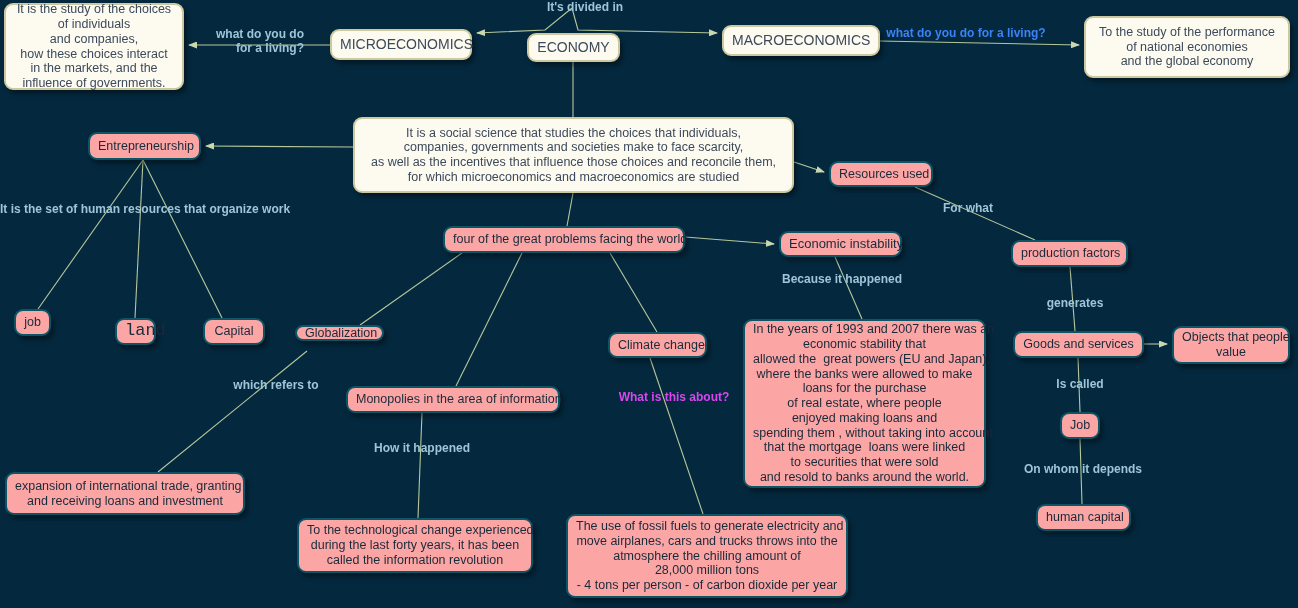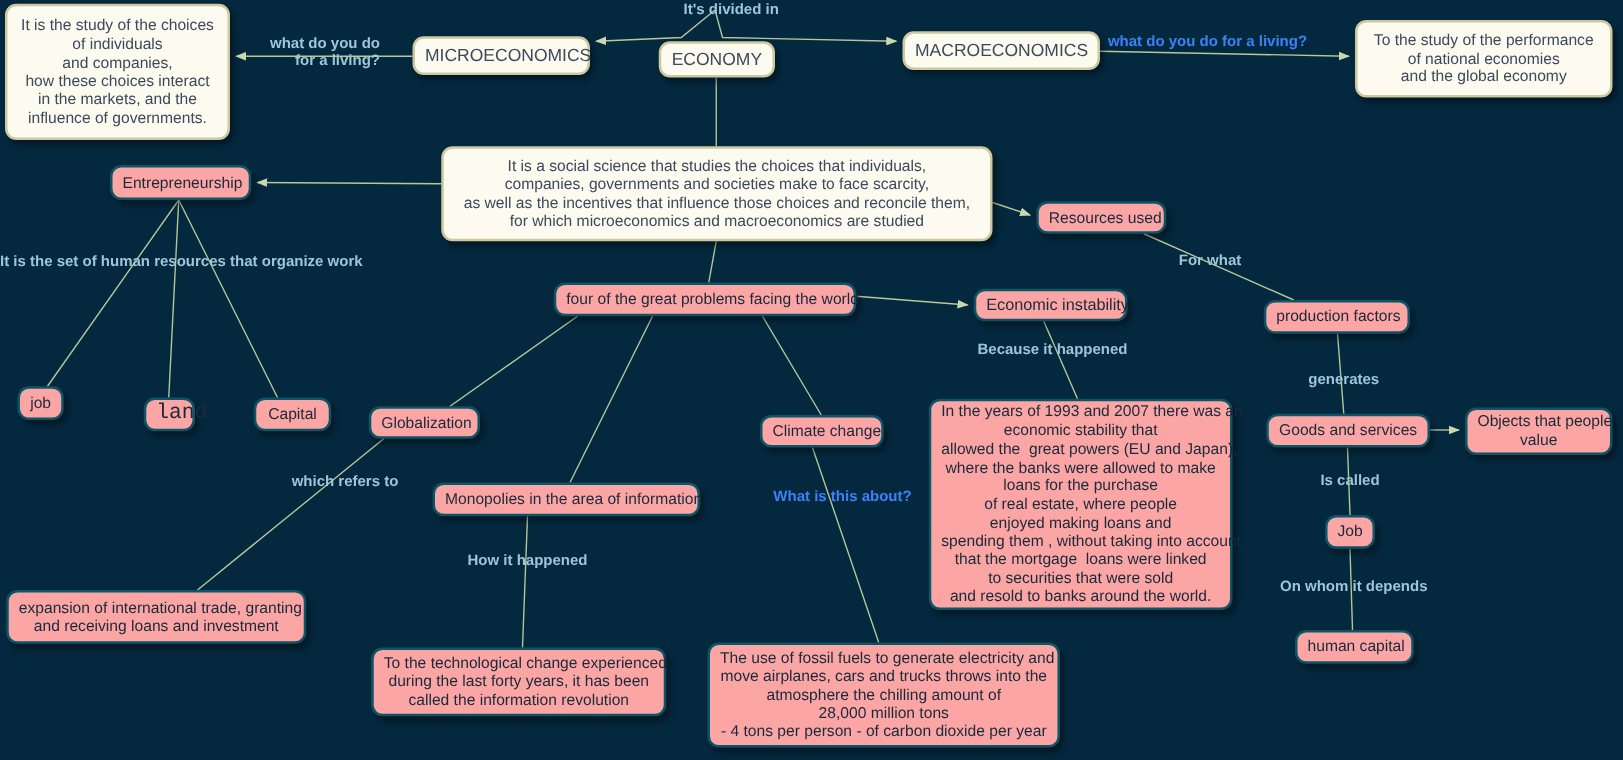--- a/index.html
+++ b/index.html
@@ -91,21 +91,21 @@
         <line x1="1078" y1="358" x2="1080" y2="412" fill="none" stroke="#b7c79a" stroke-width="1.1"></line>
         <line x1="1080" y1="439" x2="1082" y2="504" fill="none" stroke="#b7c79a" stroke-width="1.1"></line>
         <line x1="835" y1="257" x2="862" y2="319" fill="none" stroke="#b7c79a" stroke-width="1.1"></line>
         <line x1="307" y1="351" x2="158" y2="472" fill="none" stroke="#b7c79a" stroke-width="1.1"></line>
         <line x1="422" y1="413" x2="418" y2="518" fill="none" stroke="#b7c79a" stroke-width="1.1"></line>
         <line x1="650" y1="358" x2="703" y2="514" fill="none" stroke="#b7c79a" stroke-width="1.1"></line>
       </g>
   </svg>
 
   <div id="node-layer">
-      <div class="node cream" style="left: 4px; top: 3px; width: 180px; height: 109px; font-size: 12.5px;">
+      <div class="node cream" style="left: 4px; top: 3px; width: 180px; height: 87px; font-size: 12.5px;">
         <span>It&nbsp;is&nbsp;the&nbsp;study&nbsp;of&nbsp;the&nbsp;choices<br>of&nbsp;individuals<br>and&nbsp;companies,<br>how&nbsp;these&nbsp;choices&nbsp;interact<br>in&nbsp;the&nbsp;markets,&nbsp;and&nbsp;the<br>influence&nbsp;of&nbsp;governments.</span>
       </div>
       <div class="node cream" style="left: 330px; top: 29px; width: 142px; height: 31px; font-size: 14px;">
         <span>MICROECONOMICS</span>
       </div>
       <div class="node cream" style="left: 527px; top: 33px; width: 93px; height: 29px; font-size: 14px;">
         <span>ECONOMY</span>
       </div>
       <div class="node cream" style="left: 722px; top: 25px; width: 158px; height: 31px; font-size: 14px;">
         <span>MACROECONOMICS</span>
@@ -133,21 +133,21 @@
       </div>
       <div class="node white" style="left: 14px; top: 309px; width: 37px; height: 27px; font-size: 12.5px;">
         <span>job</span>
       </div>
       <div class="node white" style="left: 115px; top: 318px; width: 41px; height: 27px; font-size: 17px; font-family: Liberation Mono, monospace;">
         <span>land</span>
       </div>
       <div class="node white" style="left: 203px; top: 318px; width: 62px; height: 27px; font-size: 12.5px;">
         <span>Capital</span>
       </div>
-      <div class="node white" style="left: 295px; top: 325px; width: 89px; height: 26px; font-size: 12.5px;">
+      <div class="node white" style="left: 295px; top: 325px; width: 89px; height: 16px; font-size: 12.5px;">
         <span>Globalization</span>
       </div>
       <div class="node white" style="left: 608px; top: 332px; width: 99px; height: 26px; font-size: 12.5px;">
         <span>Climate&nbsp;change</span>
       </div>
       <div class="node white" style="left: 743px; top: 319px; width: 243px; height: 169px; font-size: 12.5px;">
         <span>In&nbsp;the&nbsp;years&nbsp;of&nbsp;1993&nbsp;and&nbsp;2007&nbsp;there&nbsp;was&nbsp;an<br>economic&nbsp;stability&nbsp;that<br>allowed&nbsp;the&nbsp;&nbsp;great&nbsp;powers&nbsp;(EU&nbsp;and&nbsp;Japan),<br>where&nbsp;the&nbsp;banks&nbsp;were&nbsp;allowed&nbsp;to&nbsp;make<br>loans&nbsp;for&nbsp;the&nbsp;purchase<br>of&nbsp;real&nbsp;estate,&nbsp;where&nbsp;people<br>enjoyed&nbsp;making&nbsp;loans&nbsp;and<br>spending&nbsp;them&nbsp;,&nbsp;without&nbsp;taking&nbsp;into&nbsp;account<br>that&nbsp;the&nbsp;mortgage&nbsp;&nbsp;loans&nbsp;were&nbsp;linked<br>to&nbsp;securities&nbsp;that&nbsp;were&nbsp;sold<br>and&nbsp;resold&nbsp;to&nbsp;banks&nbsp;around&nbsp;the&nbsp;world.</span>
       </div>
       <div class="node white" style="left: 1013px; top: 331px; width: 131px; height: 27px; font-size: 12.5px;">
         <span>Goods&nbsp;and&nbsp;services</span>
@@ -177,18 +177,18 @@
   <div id="label-layer">
       <div class="linklabel " style="left: 530px; top: 0px; width: 110px; color: rgb(158, 197, 216);">It's&nbsp;divided&nbsp;in</div>
       <div class="linklabel right" style="left: 196px; top: 27px; width: 108px; color: rgb(158, 197, 216);">what&nbsp;do&nbsp;you&nbsp;do<br>for&nbsp;a&nbsp;living?</div>
       <div class="linklabel " style="left: 884px; top: 26px; width: 164px; color: #3b82f6;">what&nbsp;do&nbsp;you&nbsp;do&nbsp;for&nbsp;a&nbsp;living?</div>
       <div class="linklabel left" style="left: 0px; top: 202px; width: 300px; color: rgb(158, 197, 216);">It&nbsp;is&nbsp;the&nbsp;set&nbsp;of&nbsp;human&nbsp;resources&nbsp;that&nbsp;organize&nbsp;work</div>
       <div class="linklabel " style="left: 936px; top: 201px; width: 64px; color: rgb(158, 197, 216);">For&nbsp;what</div>
       <div class="linklabel " style="left: 779px; top: 272px; width: 126px; color: rgb(158, 197, 216);">Because&nbsp;it&nbsp;happened</div>
       <div class="linklabel " style="left: 1040px; top: 296px; width: 70px; color: rgb(158, 197, 216);">generates</div>
       <div class="linklabel " style="left: 1050px; top: 377px; width: 60px; color: rgb(158, 197, 216);">Is&nbsp;called</div>
       <div class="linklabel " style="left: 228px; top: 378px; width: 96px; color: rgb(158, 197, 216);">which&nbsp;refers&nbsp;to</div>
-      <div class="linklabel " style="left: 615px; top: 390px; width: 118px; color: #3b82f6;">What&nbsp;is&nbsp;this&nbsp;about?</div>
+      <div class="linklabel " style="left: 615px; top: 390px; width: 118px; color: #d946ef;">What&nbsp;is&nbsp;this&nbsp;about?</div>
       <div class="linklabel " style="left: 370px; top: 441px; width: 104px; color: rgb(158, 197, 216);">How&nbsp;it&nbsp;happened</div>
       <div class="linklabel " style="left: 1021px; top: 462px; width: 124px; color: rgb(158, 197, 216);">On&nbsp;whom&nbsp;it&nbsp;depends</div>
     </div>
 
 </div>
 
 </body></html>

